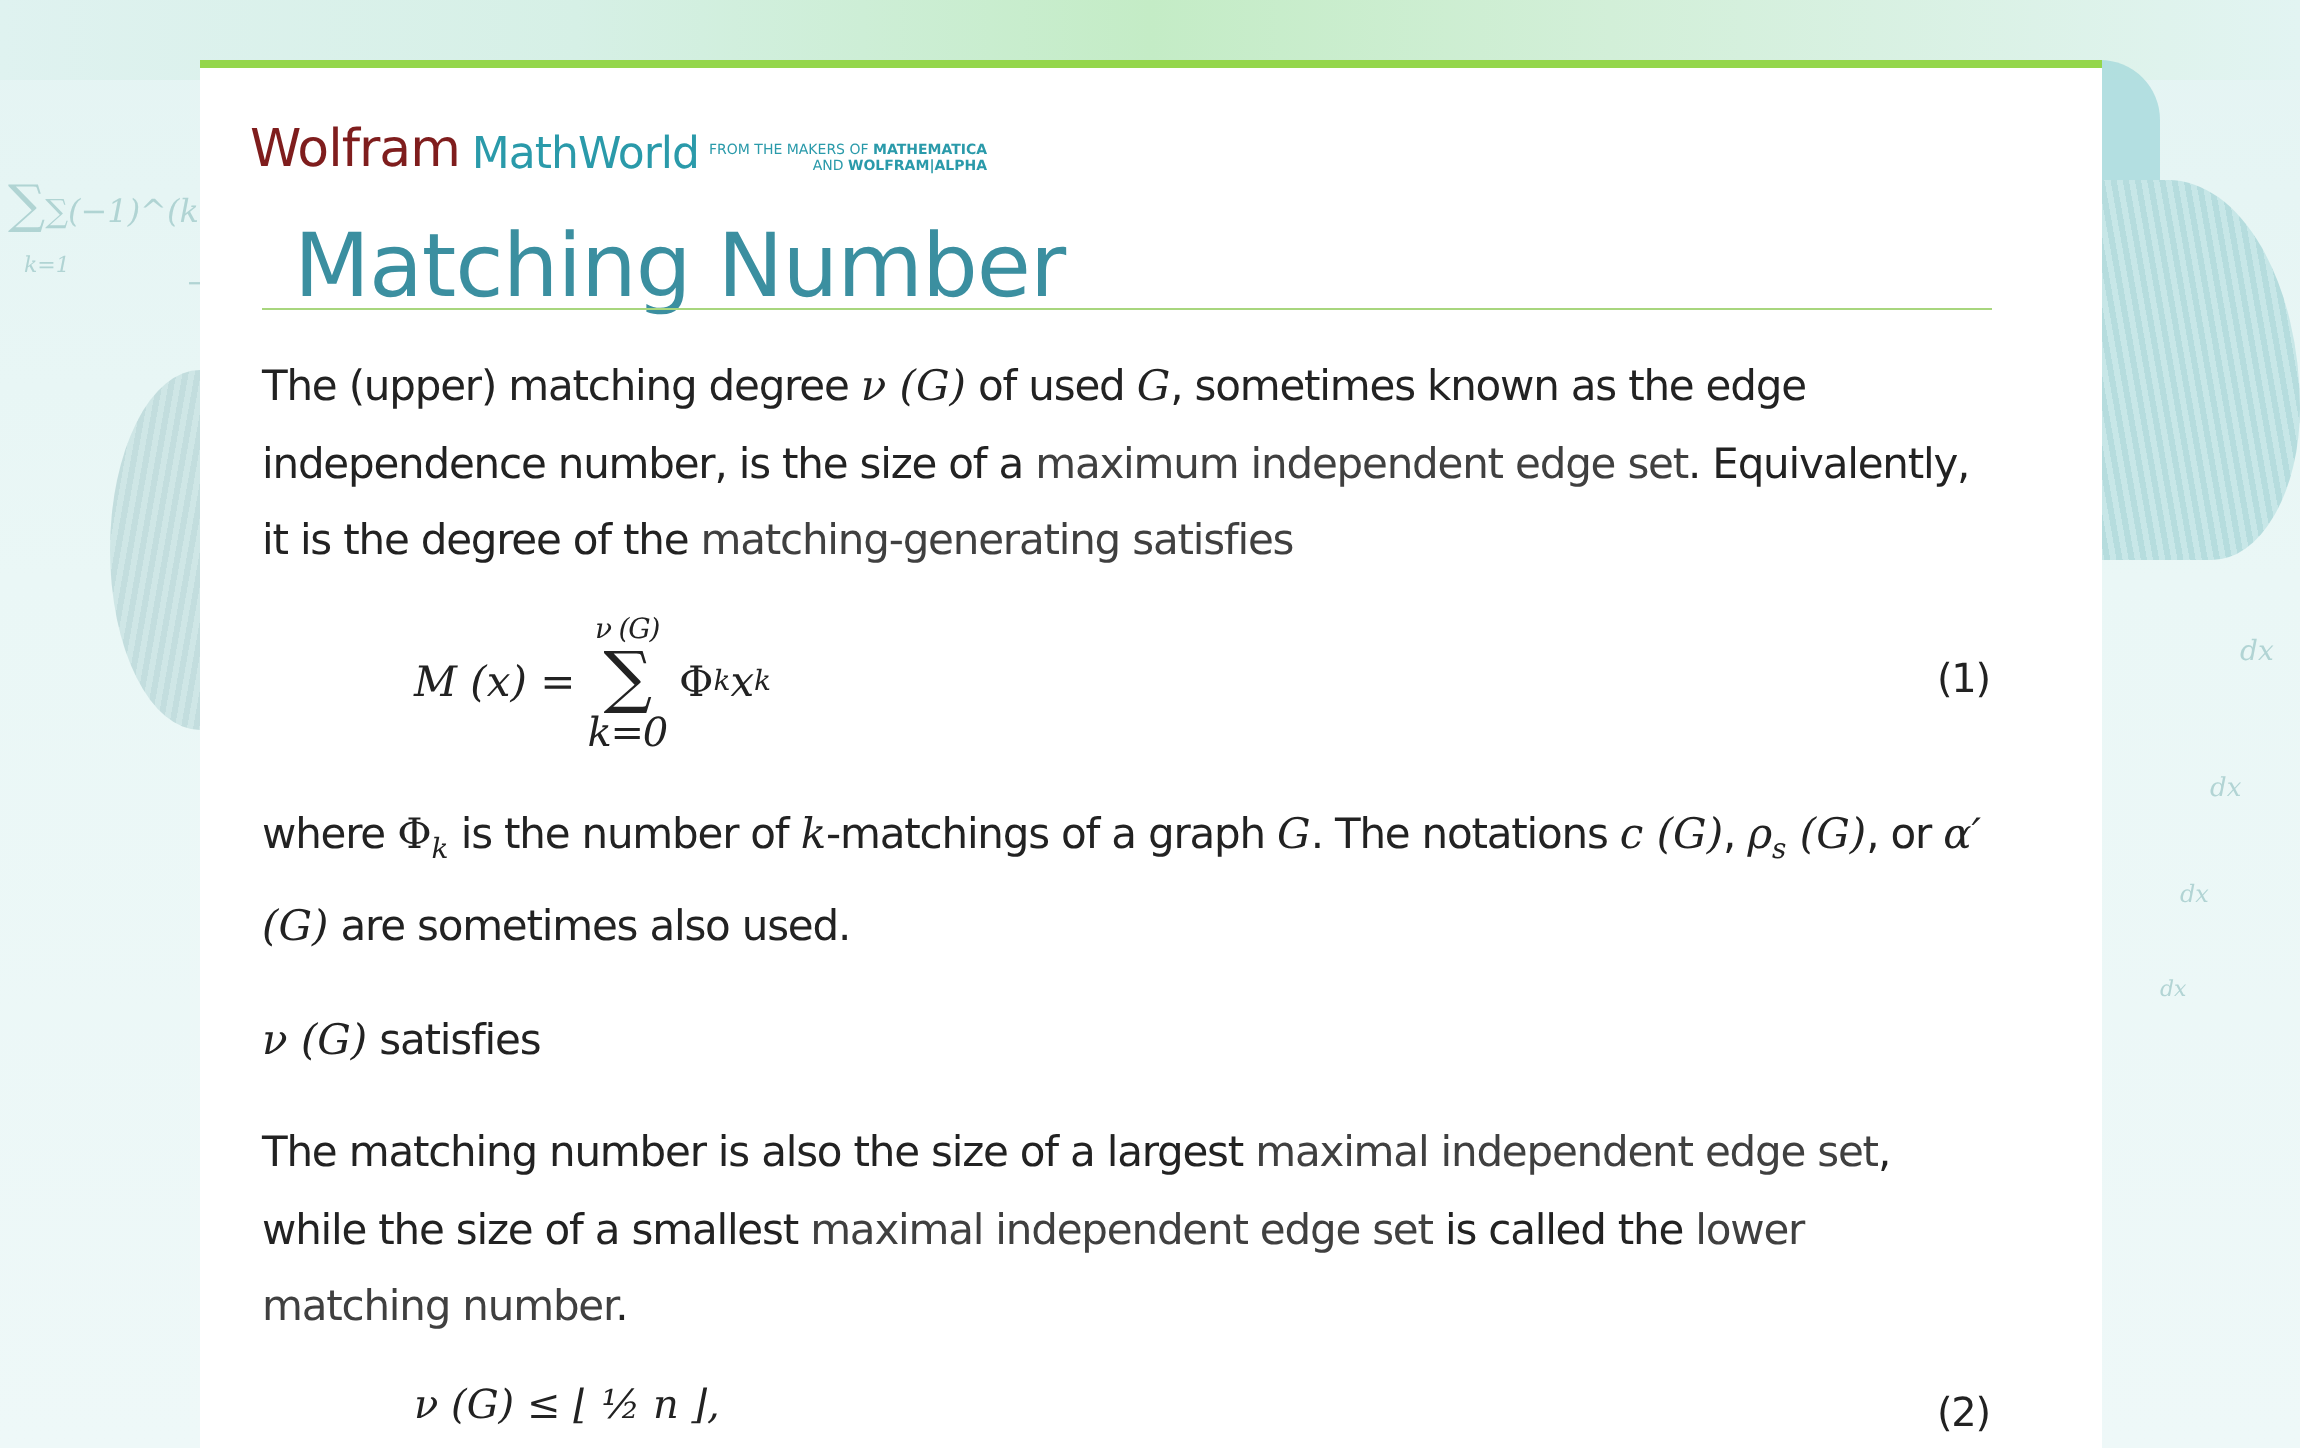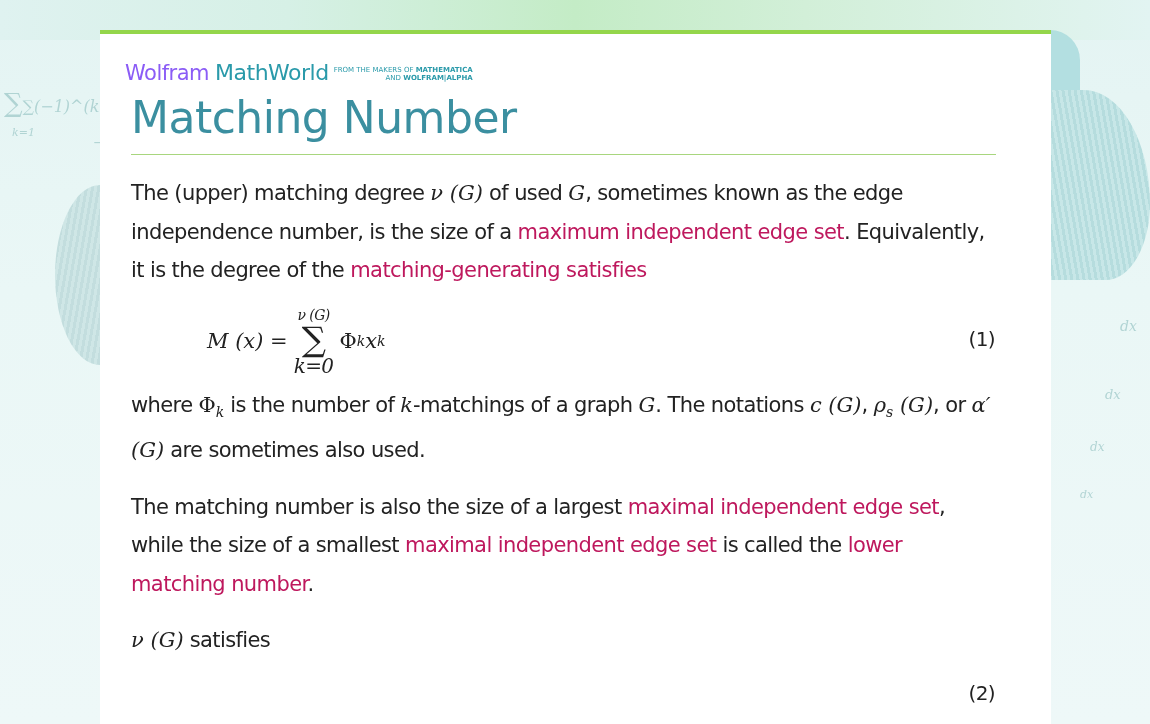--- a/index.html
+++ b/index.html
@@ -29,39 +29,39 @@
     border-radius:50% 50% 0 0; background:#a6d9dc; opacity:.8;
   }
   .panel {
     position:absolute; left:100px; top:30px; width:951px; height:720px;
     background:#ffffff; border-top:4px solid #94d64b;
   }
   .logo {
     position:absolute; left:25px; top:26px; display:flex; align-items:flex-end;
     font-family:"DejaVu Sans", sans-serif;
   }
-  .logo-wolfram { font-size:21px; color:#8b5cf6; letter-spacing:-0.5px; }
+  .logo-wolfram { font-size:26px; color:#7f1d1d; letter-spacing:-0.5px; }
   .logo-mathworld { font-size:22px; color:#2a9aaa; margin-left:6px; letter-spacing:-0.5px;text-align:right; }
   .logo-tag { font-size:7px; line-height:8px; color:#2a9aaa; margin-left:5px; margin-bottom:3px;text-align:right; }
   .logo-tag b { font-weight:bold; }
   .title {
-    position:absolute; left:31px; top:58px; margin:0;
+    position:absolute; left:31px; top:58px; margin:16px;
     font-family:"DejaVu Sans", sans-serif; font-weight:normal;
     font-size:44px; color:#3b8fa0; letter-spacing:-0.5px;
   }
   .title-rule { position:absolute; left:31px; top:120px; width:865px; height:1px; background:#a8d67e; }
   .content {
     position:absolute; left:31px; top:140px; width:870px;
     font-family:"DejaVu Sans", sans-serif; font-size:21px; color:#222; line-height:38.5px;
     letter-spacing:-0.6px;
   }
   .content p { margin:0; }
   .m { font-family:"DejaVu Serif", serif; font-style:italic; font-size:21px; letter-spacing:0; }
   .mr { font-family:"DejaVu Serif", serif; font-size:21px; letter-spacing:0; }
-  a.link { color:#be185d; text-decoration:none; }
+  a.link { color:#404040; text-decoration:none; }
   .eq {
     position:relative; height:96px; margin:0;
     font-family:"DejaVu Serif", serif;
   }
   .eq-body { position:absolute; left:76px; top:18px; font-size:22px; display:flex; align-items:center; }
   .sum { display:inline-flex; flex-direction:column; align-items:center; margin:0 6px; line-height:1; }
   .sum-top { font-size:14px; font-style:italic; }
   .sum-sym { font-size:34px; line-height:34px; }
   .sum-bot { font-size:20px; font-style:italic; }
   .eq-num { position:absolute; right:6px; top:30px; font-family:"DejaVu Sans", sans-serif; font-size:20px; color:#222; }
@@ -111,29 +111,30 @@
           <span class="sum-bot">k=0</span>
         </span>
         <span class="mr">Φ</span>
           <sub class="m" style="font-size:14px;">k</sub>
           <span class="m"> x</span>
           <sup class="m" style="font-size:14px;">k</sup>
       </div>
       <span class="eq-num">(1)</span>
     </div>
 
-    <p style="margin-top:0;">
+    <p style="margin-top:12px;">
       <span>where </span><span class="mr">Φ</span><sub class="m" style="font-size:14px;">k</sub><span> is the number of </span><span class="m">k</span><span>-matchings of a graph </span><span class="m">G</span><span>. The notations </span><span class="m">c (G)</span><span>, </span><span class="m">ρ</span><sub class="m" style="font-size:14px;">s</sub><span class="m"> (G)</span><span>, or </span><span class="m">α′ (G)</span><span> are sometimes also used.</span>
+    </p>
+
+    <p style="margin-top:18px;">
+      <span class="m">ν (G)</span><span> satisfies</span>
     </p>
 
     <p style="margin-top:18px;">
       <span>The matching number is also the size of a largest </span><a class="link" href="#">maximal independent edge set</a><span>, while the size of a smallest </span><a class="link" href="#">maximal independent edge set</a><span> is called the </span><a class="link" href="#">lower matching number</a><span>.</span>
     </p>
 
-    <p style="margin-top:18px;">
-      <span class="m">ν (G)</span><span> satisfies</span>
-    </p>
-
     <div class="eq">
+      <div class="eq2-body m">ν (G) ≤ ⌊ ½ n ⌋,</div>
       <span class="eq-num" style="top:14px;">(2)</span>
     </div>
   </div>
 </div>
 
 </body></html>

